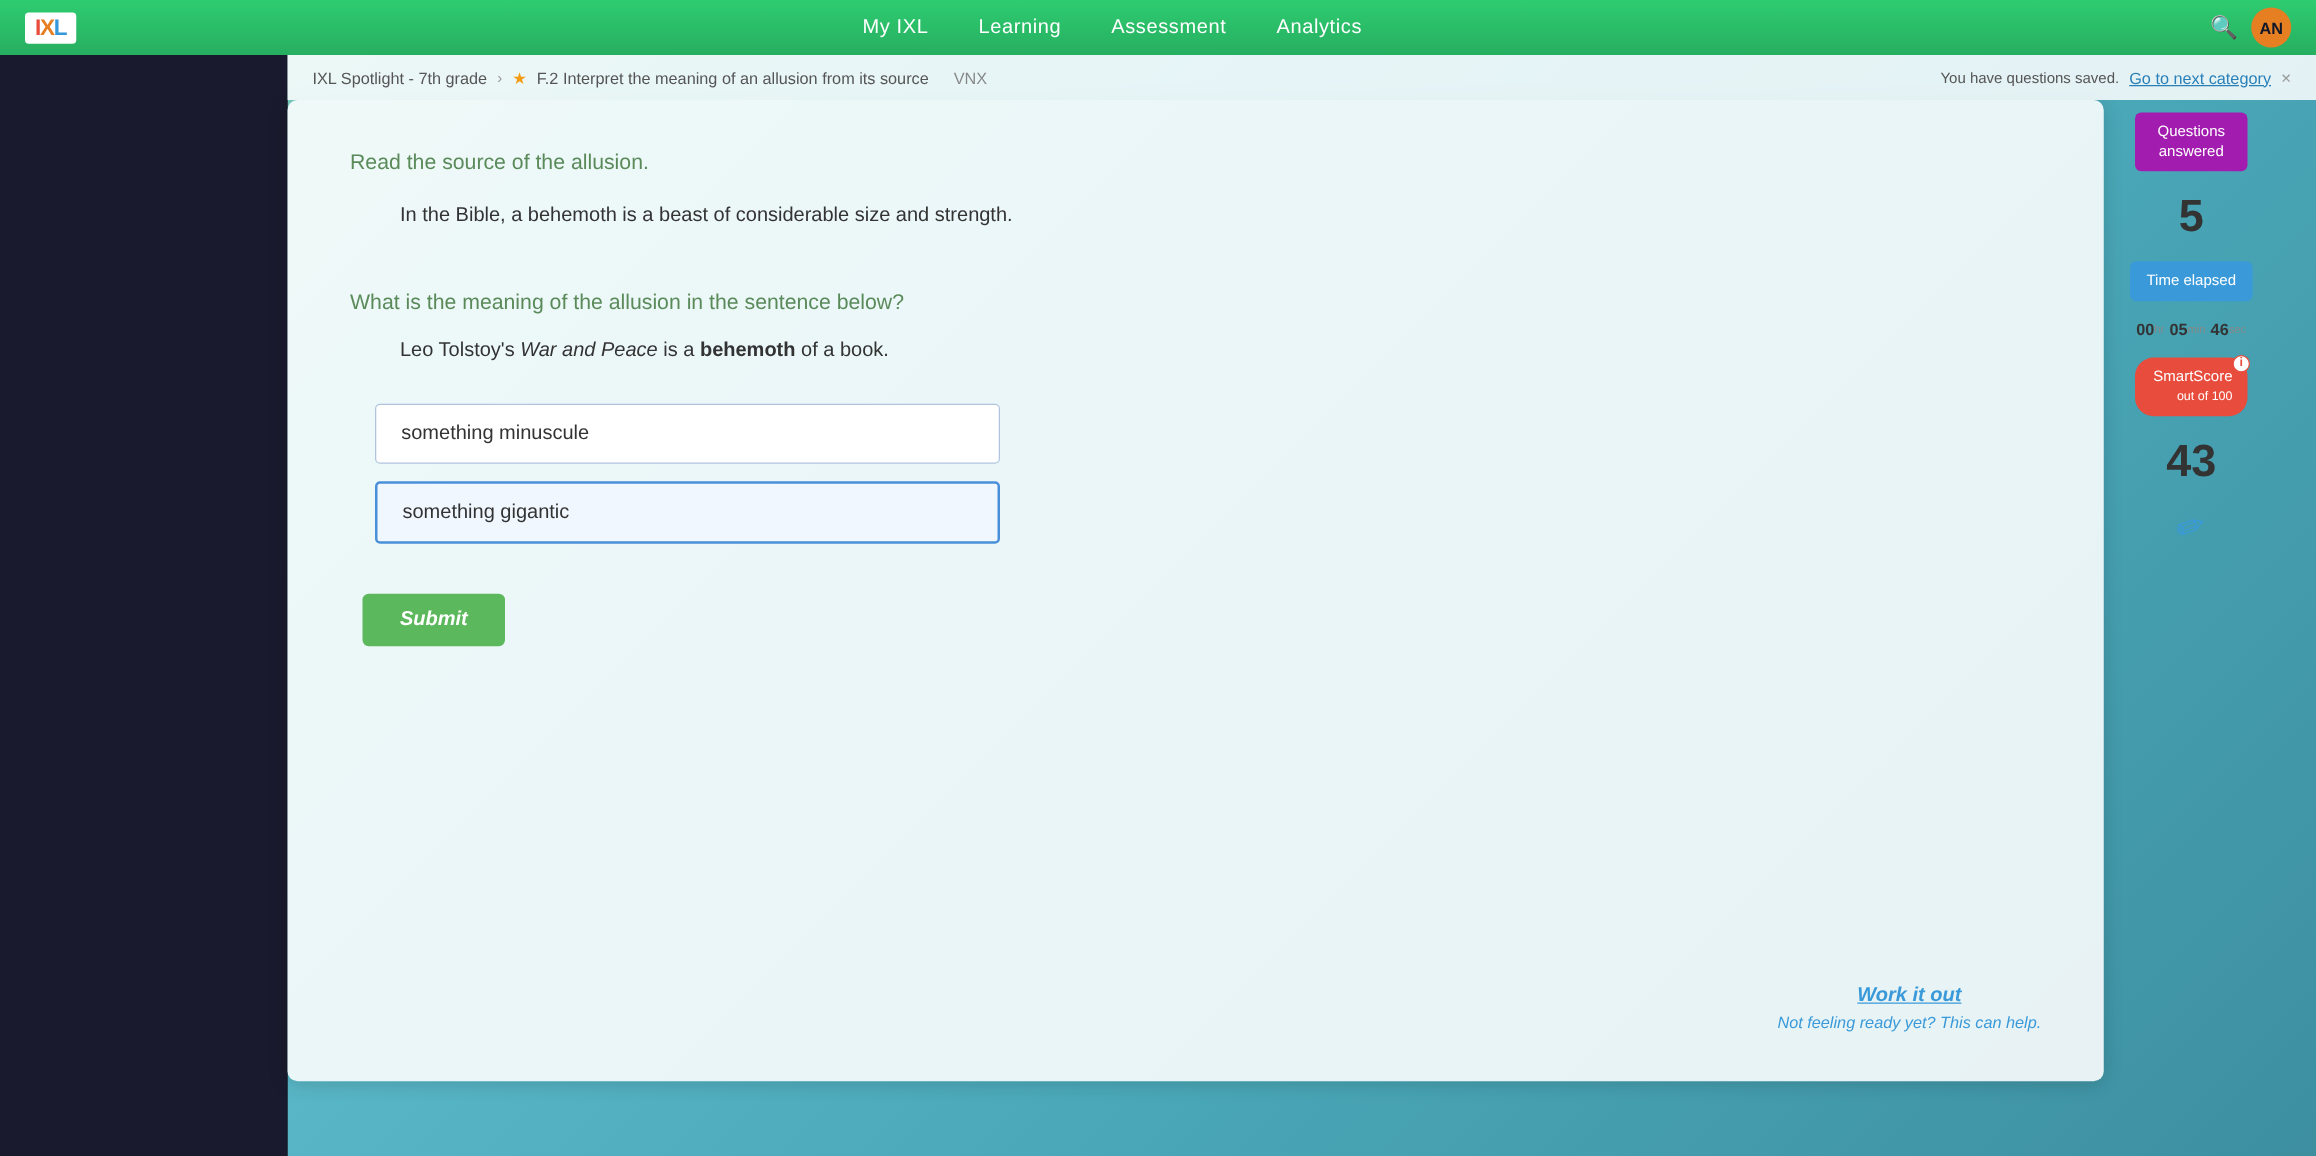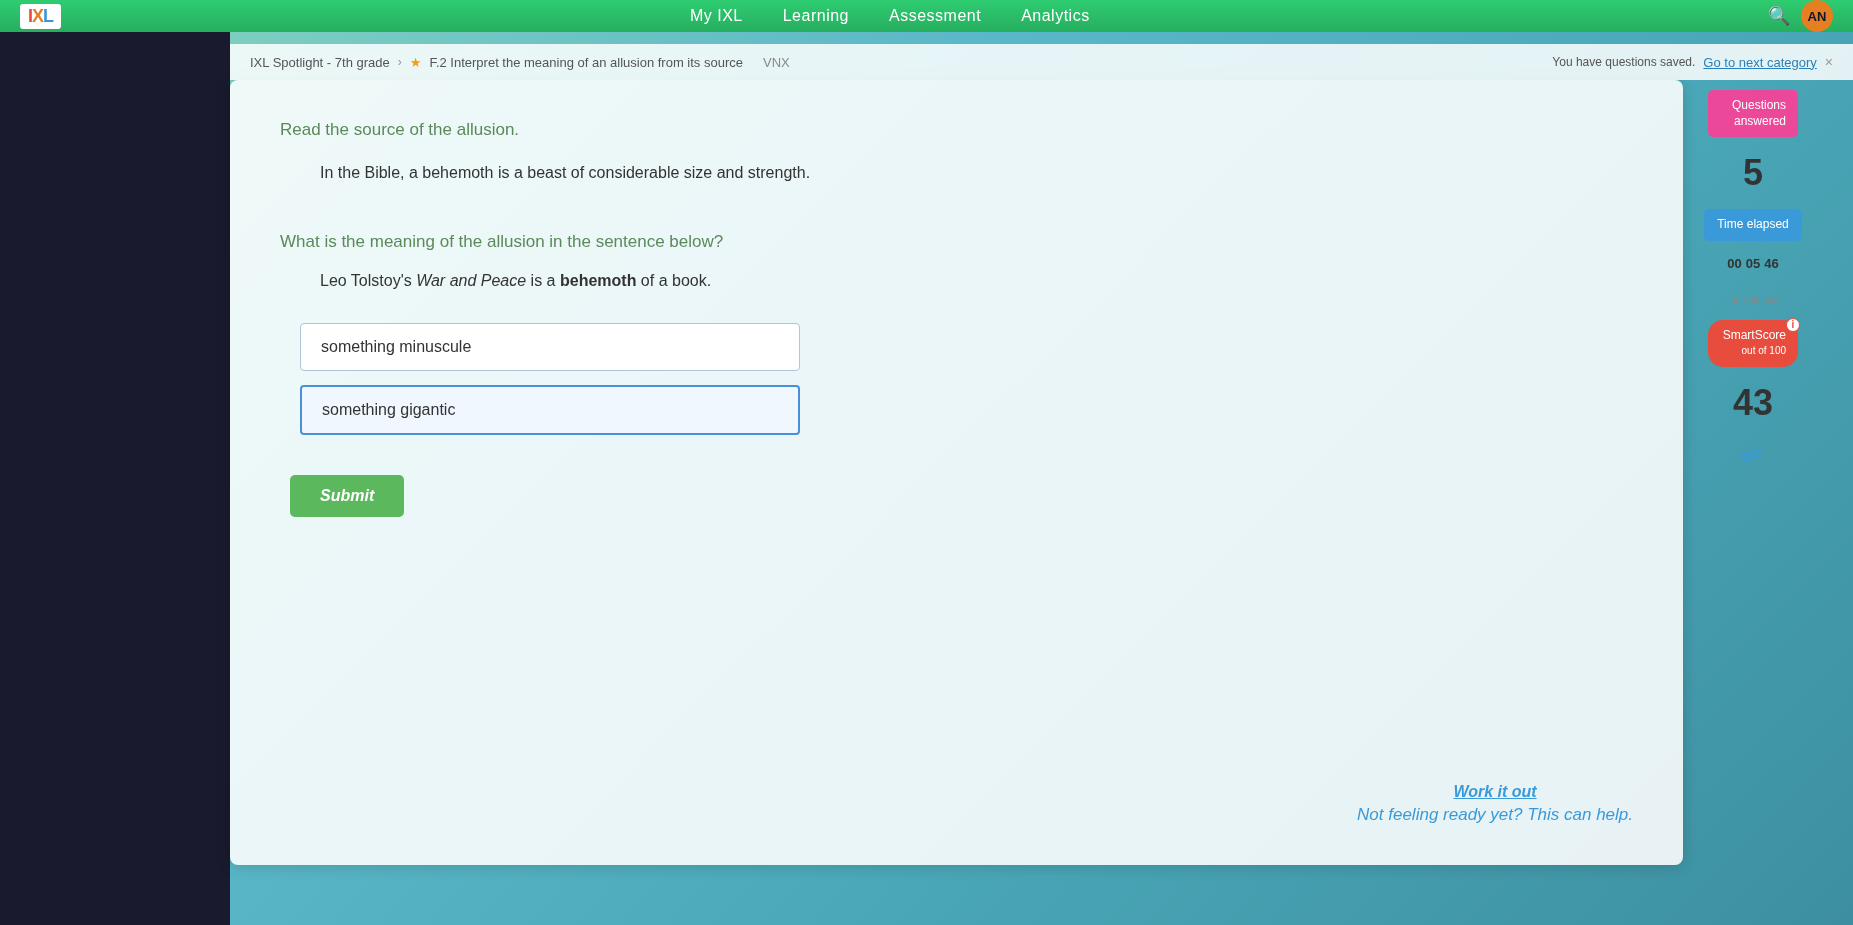--- a/index.html
+++ b/index.html
@@ -29,21 +29,21 @@
       right: 0;
       bottom: 0;
       background: linear-gradient(135deg, #7ecfc0 0%, #5bb8c8 30%, #4aa8b8 60%, #3d8fa0 100%);
       z-index: 1;
     }
 
     
     .navbar {
       position: absolute;
       top: 0; left: 0; right: 0;
-      height: 32px;
+      height: 44px;
       background: linear-gradient(to bottom, #2ecc71, #27ae60);
       display: flex;
       align-items: center;
       padding: 0 20px;
       z-index: 100;
     }
 
     .navbar-logo {
       display: flex;
       align-items: center;
@@ -265,76 +265,75 @@
       font-style: italic;
       font-size: 16px;
       font-weight: bold;
       margin-bottom: 4px;
       text-decoration: underline;
     }
 
     .work-it-out-sub {
       color: #3a9ad9;
       font-style: italic;
-      font-size: 17px;
+      font-size: 13px;
     }
 
     
     .right-sidebar {
       width: 100px;
       display: flex;
       flex-direction: column;
       align-items: center;
       gap: 15px;
       padding-top: 10px;
     }
 
     .questions-answered-btn {
-      background: #ec4899;
-      color: white;
-      border-radius: 5px;
-      padding: 8px 12px;
-      font-size: 12px;
-      text-align: right;
-      cursor: pointer;
-      width: 90px;
-      line-height: 1.3;
-    }
-
-    .score-number {
-      font-size: 36px;
-      font-weight: bold;
-      color: #333;
-    }
-
-    .time-elapsed-btn {
-      background: #3a9ad9;
+      background: #a21caf;
       color: white;
       border-radius: 5px;
       padding: 8px 12px;
       font-size: 12px;
       text-align: center;
       cursor: pointer;
+      width: 90px;
+      line-height: 1.3;
+    }
+
+    .score-number {
+      font-size: 36px;
+      font-weight: bold;
+      color: #333;
+    }
+
+    .time-elapsed-btn {
+      background: #3a9ad9;
+      color: white;
+      border-radius: 5px;
+      padding: 8px 12px;
+      font-size: 12px;
+      text-align: center;
+      cursor: pointer;
       width: 98px;
       line-height: 1.3;
     }
 
     .time-display {
       display: flex;
       gap: 4px;
       font-size: 11px;
       color: #555;
       align-items: flex-start;
     }
 
     .time-col {
       display: flex;
-      flex-direction: column;
-      align-items: center;
-      gap: 24px;
+      flex-direction: row;
+      align-items: center;
     }
 
     .time-val {
       font-size: 13px;
       font-weight: bold;
       color: #333;
     }
 
     .time-label {
       font-size: 9px;

